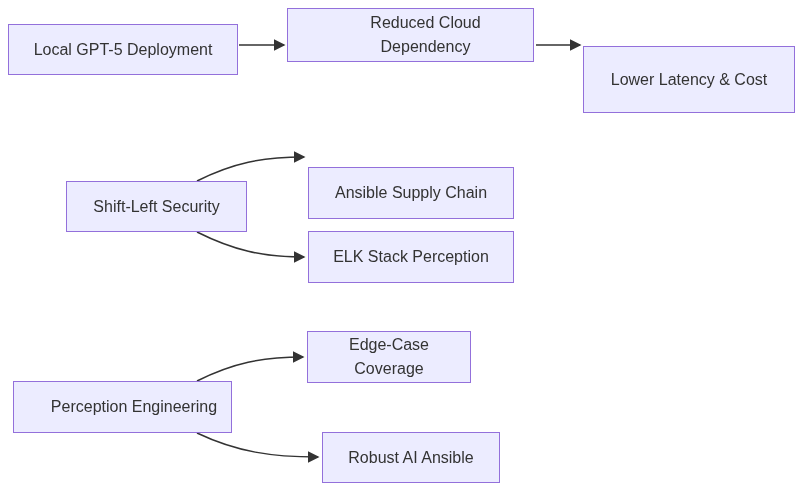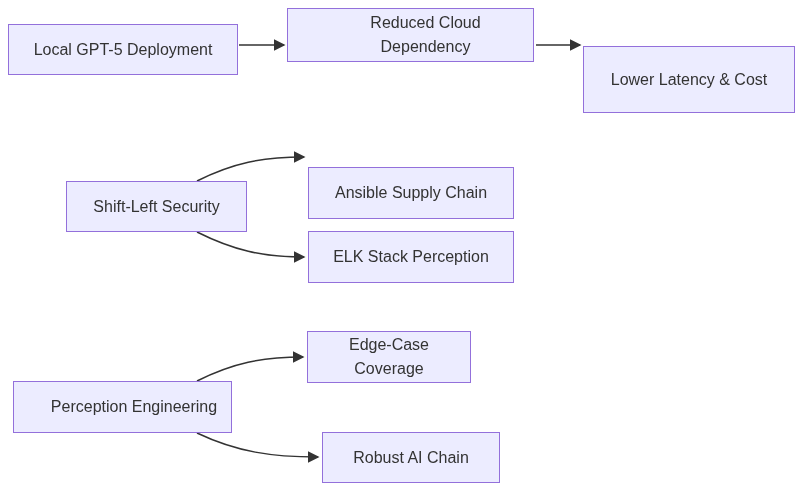--- a/index.html
+++ b/index.html
@@ -100,16 +100,16 @@
 
   <div class="node" id="n-percept">
     <span class="label">Perception Engineering</span>
   </div>
 
   <div class="node" id="n-edgecase">
     <span class="label">Edge-Case Coverage</span>
   </div>
 
   <div class="node" id="n-robust">
-    <span class="label">Robust AI Chain</span>
+    <span class="label">Robust AI Ansible</span>
   </div>
 
 </div>
 
 </body></html>

